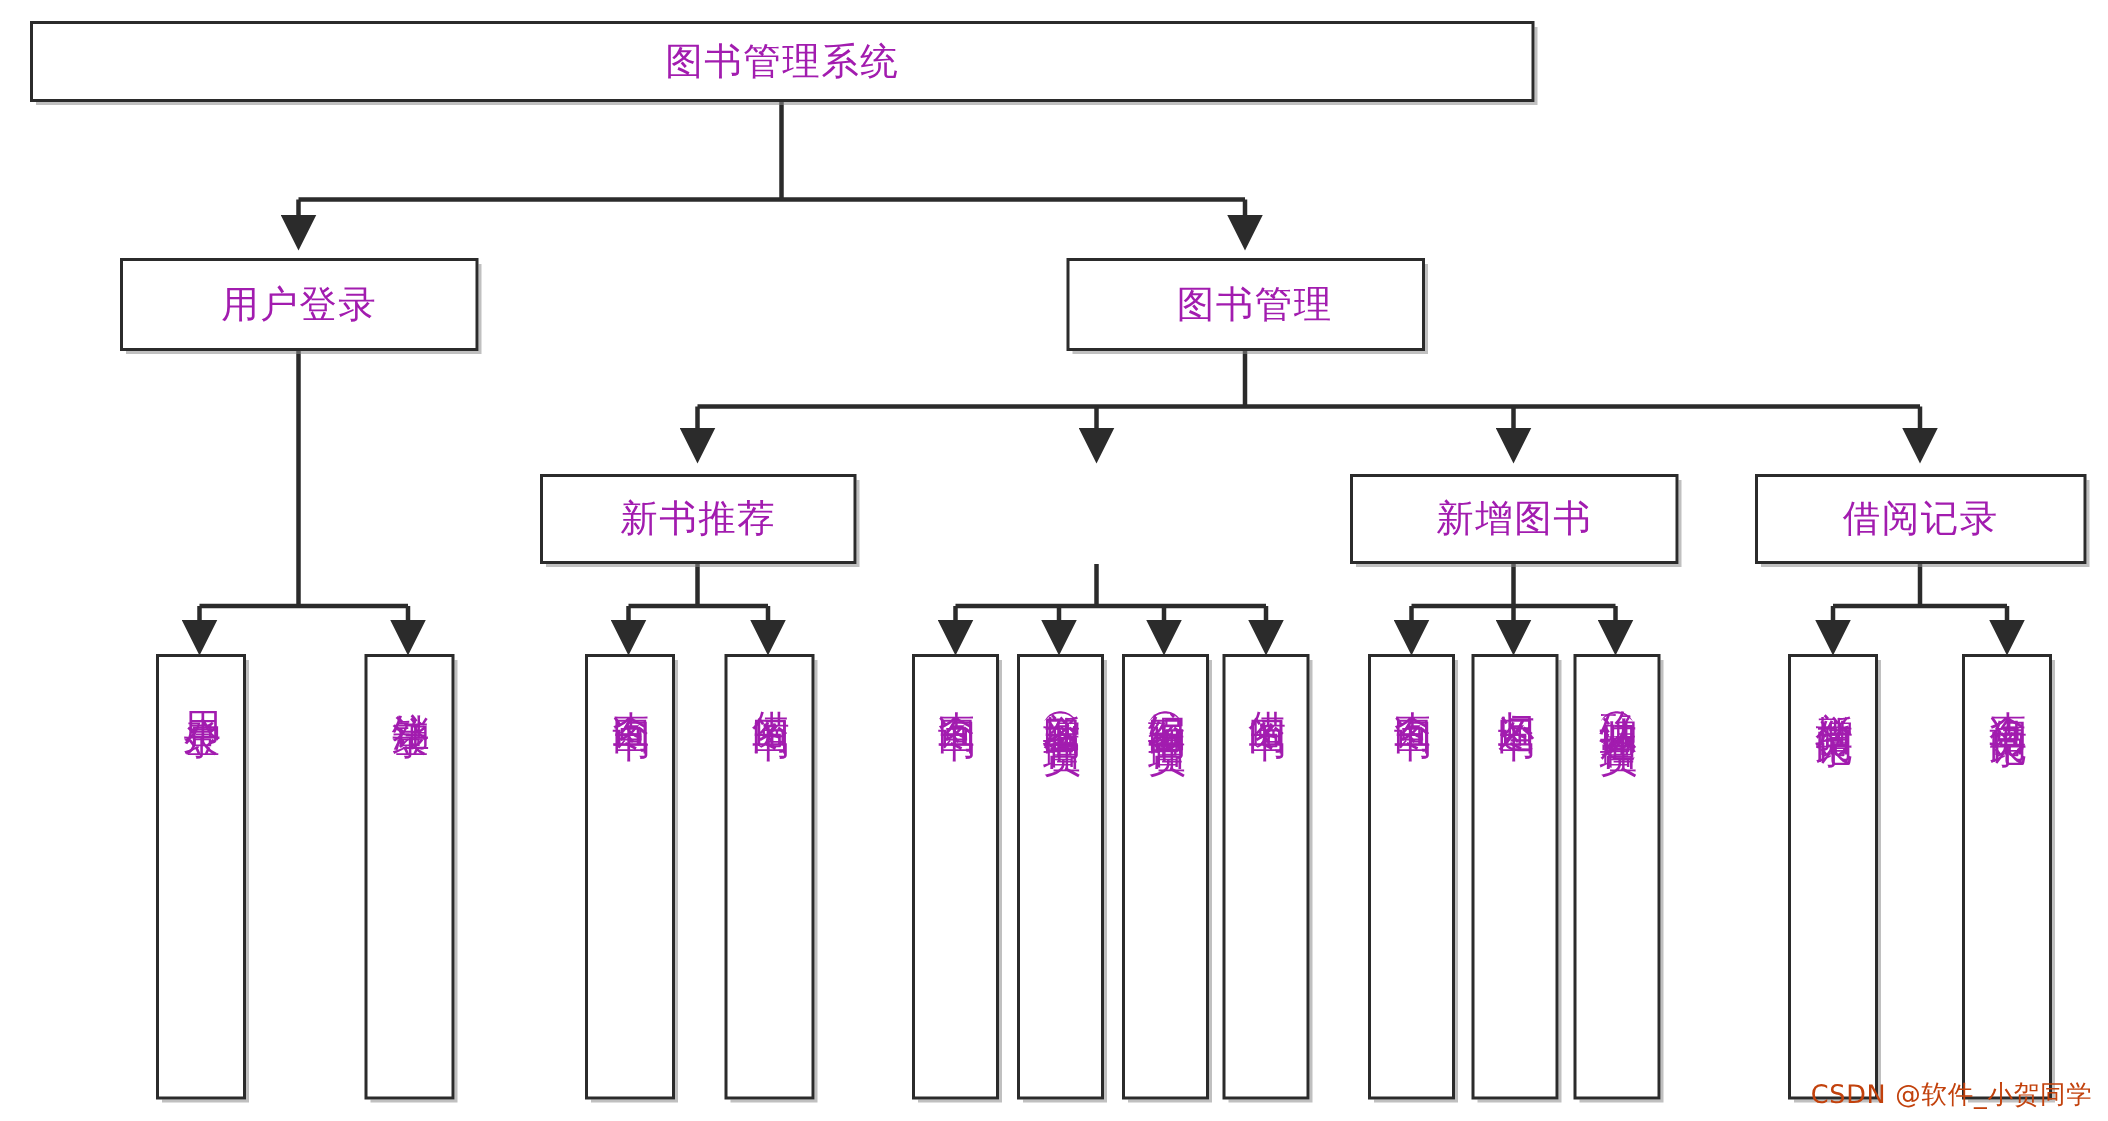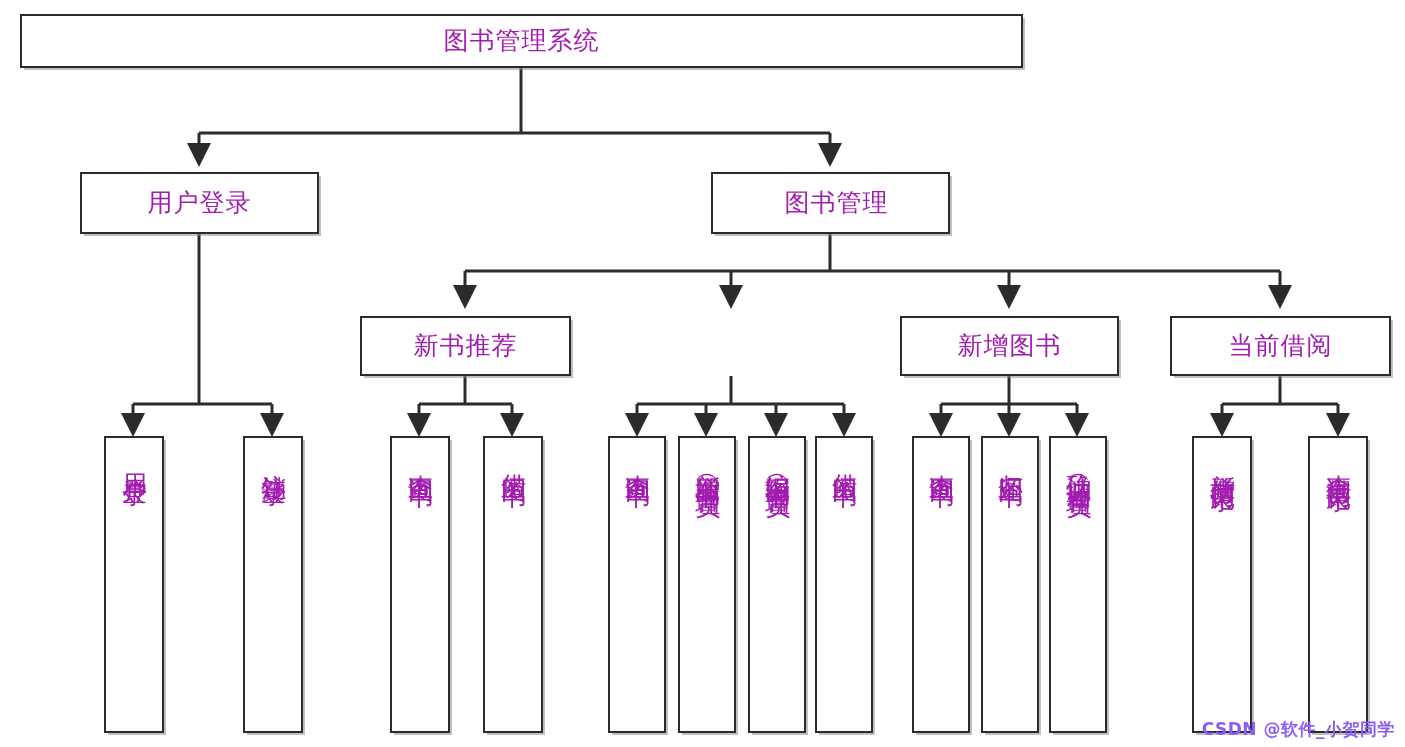--- a/index.html
+++ b/index.html
@@ -6,22 +6,22 @@
   body{font-family:"DejaVu Sans","Liberation Sans",sans-serif;}
   #canvas{position:relative;width:1405px;height:747px;background:#ffffff;overflow:hidden;}
   #wires{position:absolute;left:0;top:0;width:1405px;height:747px;}
   .node{position:absolute;box-sizing:border-box;background:#ffffff;border:2.5px solid #2b2b2b;
         display:flex;align-items:center;justify-content:center;color:#a21caf;}
   .node.shadow{box-shadow:3px 3px 0 -1px rgba(140,140,140,.55);}
   .h-label{font-size:25px;line-height:1.1;letter-spacing:1px;white-space:nowrap;}
   .v-node{align-items:flex-start;justify-content:center;padding-top:16px;}
   .v-label{writing-mode:vertical-rl;text-orientation:upright;font-size:25px;line-height:1.22;
            letter-spacing:3px;white-space:nowrap;}
-  #watermark{position:absolute;right:10px;bottom:6px;font-size:17px;color:#8b5cf6;
-             letter-spacing:.5px;white-space:nowrap;font-weight:bold;}
+  #watermark{position:absolute;right:10px;bottom:6px;font-size:17px;color:#c2410c;
+             letter-spacing:.5px;white-space:nowrap;}
 </style>
 </head>
 <body>
 
 <div id="canvas">
 
   <svg id="wires" viewBox="0 0 1405 747" xmlns="http://www.w3.org/2000/svg">
     <defs>
       <marker id="arrow" viewBox="0 0 12 12" refX="10" refY="6" markerWidth="8" markerHeight="8" orient="auto-start-reverse">
         <path d="M0,0 L12,6 L0,12 z" fill="#2b2b2b"></path>
@@ -82,21 +82,21 @@
     <span class="h-label">图书管理</span>
   </div>
 
   <div class="node shadow" style="left:360px;top:316px;width:211px;height:60px;">
     <span class="h-label">新书推荐</span>
   </div>
   <div class="node shadow" style="left:900px;top:316px;width:219px;height:60px;">
     <span class="h-label">新增图书</span>
   </div>
   <div class="node shadow" style="left:1170px;top:316px;width:221px;height:60px;">
-    <span class="h-label">当前借阅</span>
+    <span class="h-label">借阅记录</span>
   </div>
 
   <div class="node v-node shadow" style="left:104px;top:436px;width:60px;height:297px;">
     <span class="v-label">用户登录</span>
   </div>
   <div class="node v-node shadow" style="left:243px;top:436px;width:60px;height:297px;">
     <span class="v-label">注销登录</span>
   </div>
 
   <div class="node v-node shadow" style="left:390px;top:436px;width:60px;height:297px;">

